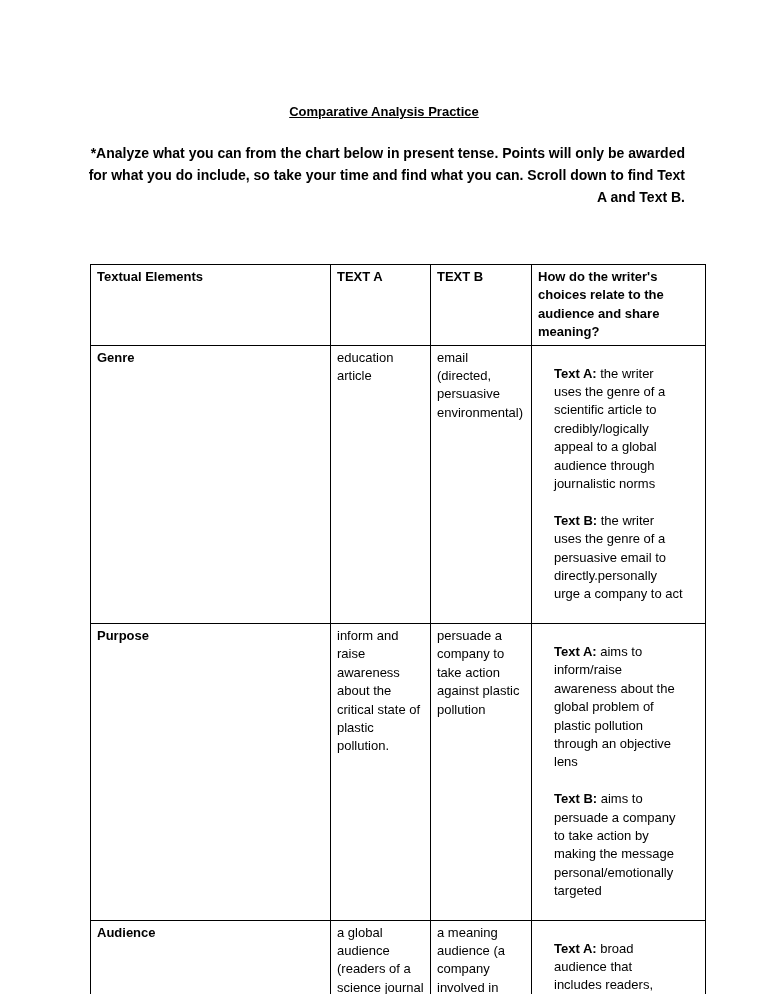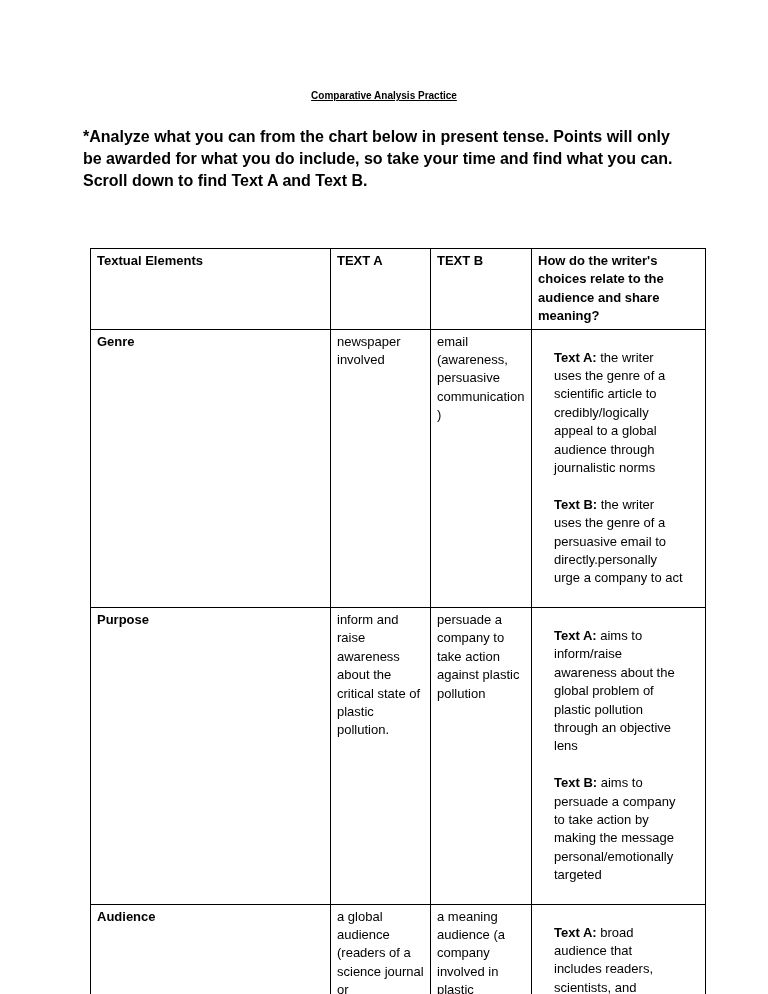--- a/index.html
+++ b/index.html
@@ -15,31 +15,31 @@
     width: 768px;
     height: 994px;
     margin: 0 auto;
     background: #ffffff;
     padding-top: 88px;
     overflow: hidden;
   }
   .doc-title {
     text-align: center;
     font-weight: bold;
-    font-size: 10px;
+    font-size: 13px;
     text-decoration: underline;
-    margin: 0;
+    margin: 16px;
     line-height: 16px;
   }
   .doc-instructions {
     margin: 22px auto 0 auto;
     width: 602px;
-    text-align: left;
+    text-align: right;
     font-weight: bold;
-    font-size: 16px;
+    font-size: 14px;
     line-height: 22px;
   }
   table.analysis-table {
     border-collapse: collapse;
     margin: 56px 0 0 90px;
     width: 615px;
     table-layout: fixed;
   }
   table.analysis-table td {
     border: 1px solid #000000;
@@ -85,22 +85,22 @@
     <tbody>
         <tr>
       <td class="bold h-header">Textual Elements</td>
       <td class="bold">TEXT A</td>
       <td class="bold">TEXT B</td>
       <td class="bold">How do the writer's choices relate to the audience and share meaning?</td>
     </tr>
 
     <tr>
       <td class="bold h-genre">Genre</td>
-      <td>newspaper involved</td>
-      <td>email (awareness, persuasive communication)</td>
+      <td>education article</td>
+      <td>email (directed, persuasive environmental)</td>
       <td>
         <p><strong>Text A:</strong><span> the writer uses the genre of a scientific article to credibly/logically appeal to a global audience through journalistic norms</span></p>
         <p><strong>Text B:</strong><span> the writer uses the genre of a persuasive email to directly.personally urge a company to act</span></p>
       </td>
     </tr>
 
     <tr>
       <td class="bold h-purpose">Purpose</td>
       <td>inform and raise awareness about the critical state of plastic pollution.</td>
       <td>persuade a company to take action against plastic pollution</td>

